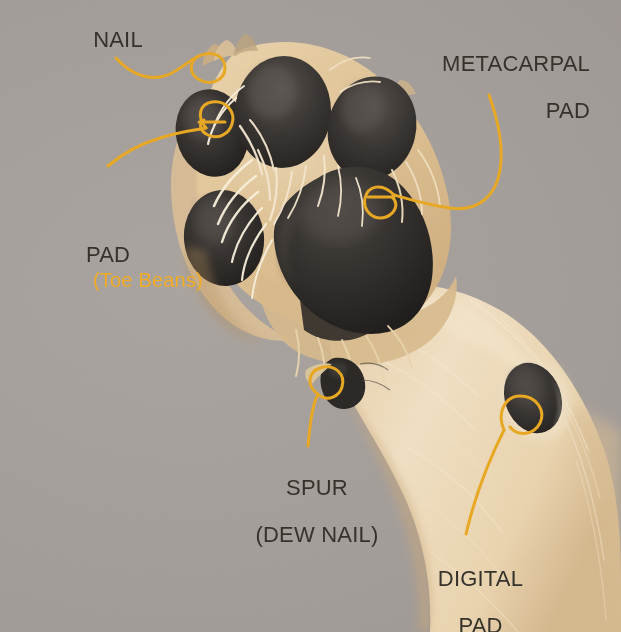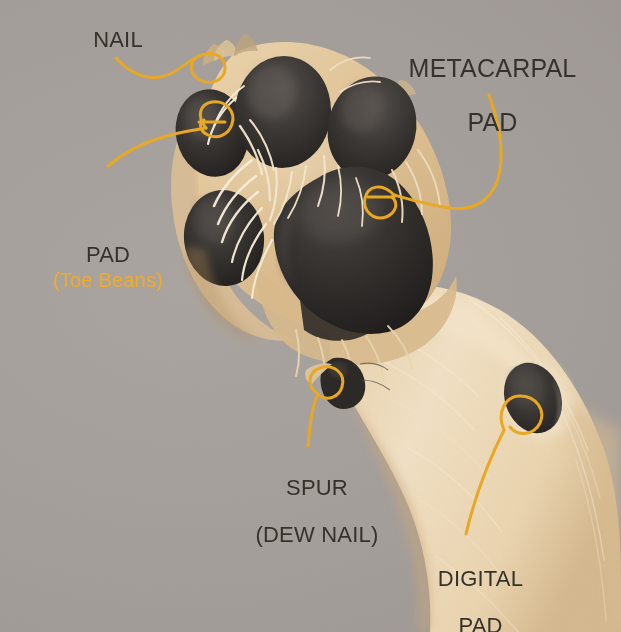--- a/index.html
+++ b/index.html
@@ -25,25 +25,25 @@
   .label {
     position: absolute;
     color: #35322b;
     font-weight: 400;
     letter-spacing: 0.2px;
     line-height: 1.08;
     text-align: center;
     white-space: pre-line;
     -webkit-font-smoothing: antialiased;
   }
-  .label .accent { color: #f2ab24; display: block; }
+  .label .accent { color: #f2ab24; display: block; text-align: right; }
   #label-nail      { left: 58px;  top: 28px;  width: 120px; font-size: 22px; }
   #label-digital   { left: 13px;  top: 172px; width: 190px; font-size: 22px; }
   #label-digital .accent { font-size: 20px; margin-top: 3px; }
-  #label-metacarpal{ left: 395px; top: 28px;  width: 195px; font-size: 25px; }
+  #label-metacarpal{ left: 395px; top: 28px;  width: 195px; font-size: 22px; text-align: right; }
   #label-spur      { left: 222px; top: 452px; width: 190px; font-size: 22px; }
   #label-carpal    { left: 398px; top: 543px; width: 165px; font-size: 22px; }
 </style>
 </head>
 <body>
 
 <div id="stage">
 
   <div id="bg-layer"></div>
 

